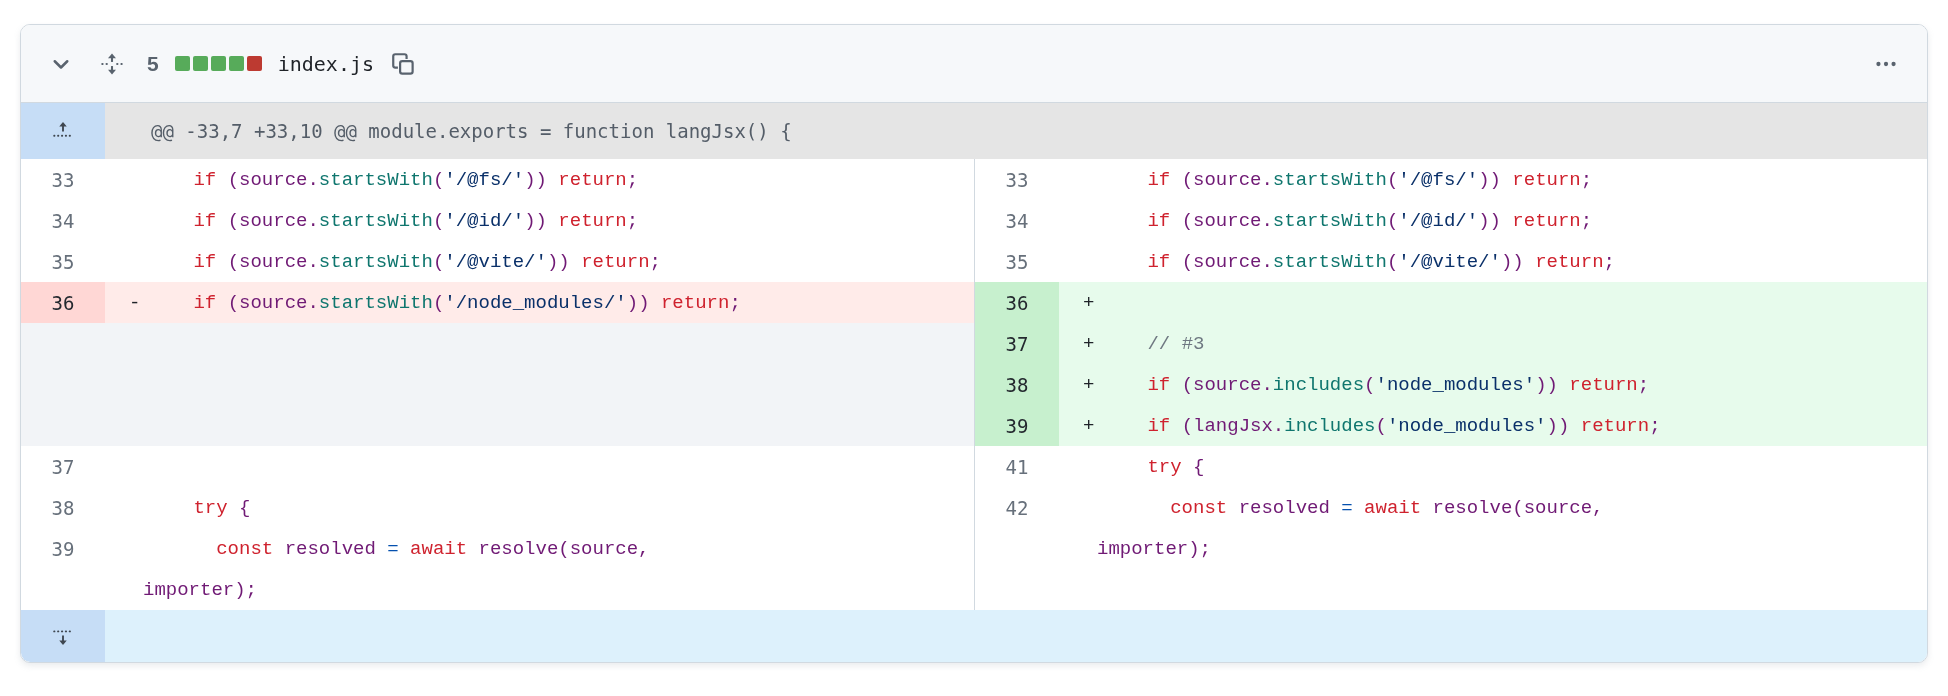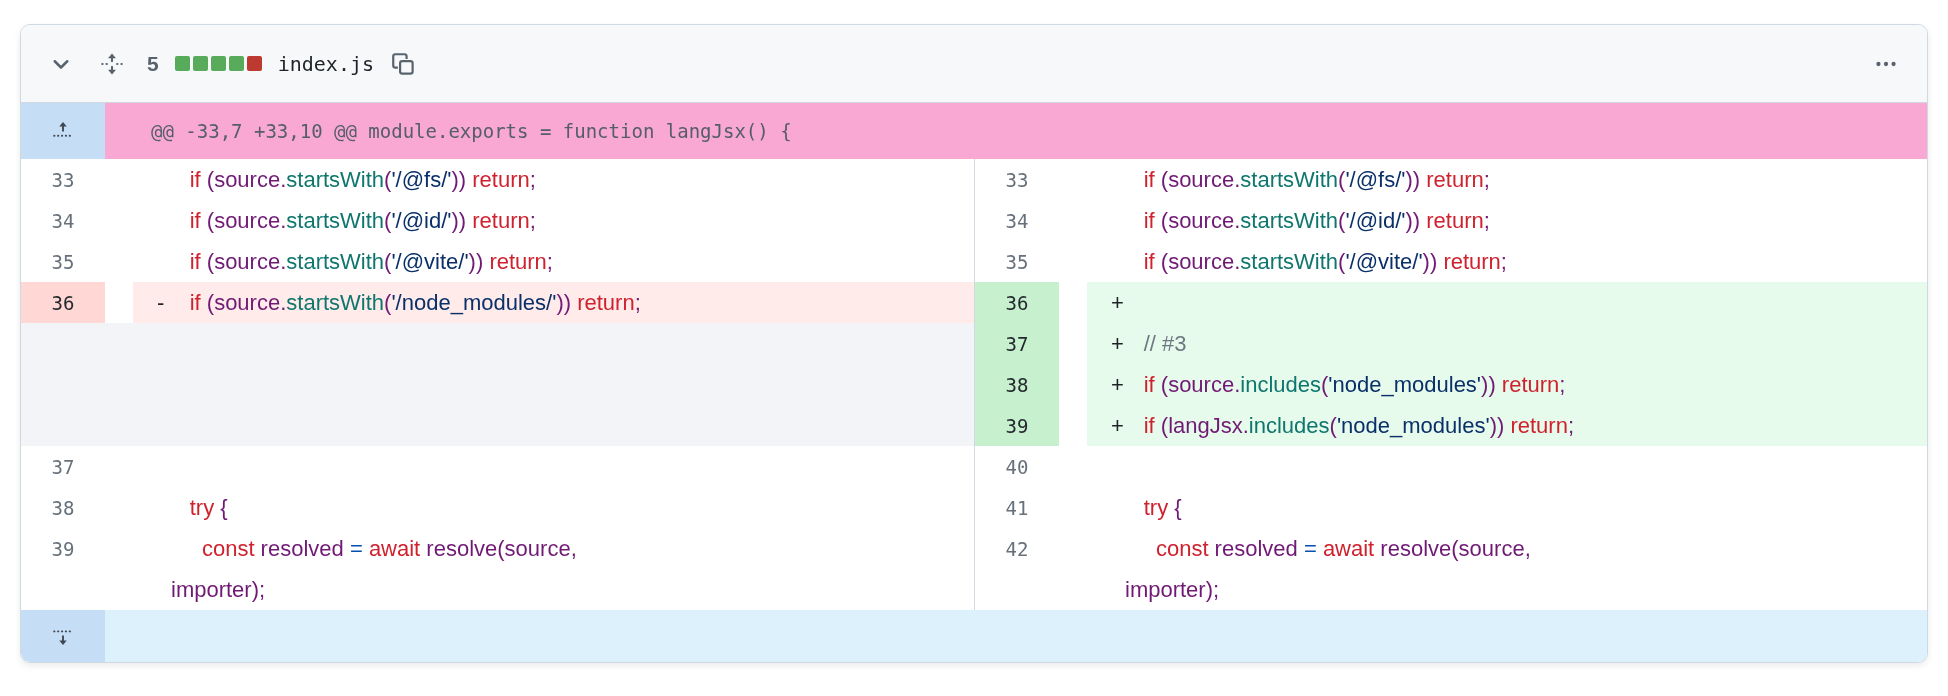--- a/index.html
+++ b/index.html
@@ -27,35 +27,35 @@
   .diffstat { display:flex; gap:3px; margin-right:16px; }
   .diffstat .sq { width:15px; height:15px; border-radius:2px; }
   .filename { font-family:"DejaVu Sans Mono", monospace; font-size:20px;
     color:#1f2328; margin-right:14px; }
   .spacer { flex:1; }
 
   
   .hunk-row { display:flex; height:56px; }
   .hunk-gutter { width:84px; flex:none; background:#c6ddf6; border:none; cursor:pointer;
     display:flex; align-items:center; justify-content:center; }
-  .hunk-text { flex:1; background:#f9a8d4; display:flex; align-items:center;
+  .hunk-text { flex:1; background:#e5e5e5; display:flex; align-items:center;
     padding-left:46px; font-family:"DejaVu Sans Mono", monospace; font-size:19px;
     color:#545d68; white-space:pre; }
 
   
   .diff-body { display:flex; }
   .pane { width:50%; overflow:hidden; }
   .pane-right { border-left:1px solid #d1d9e0; }
 
-  .drow { display:flex; height:41px;gap:28px; }
+  .drow { display:flex; height:41px; }
   .dnum { width:84px; flex:none; display:flex; align-items:center; justify-content:center;
     font-family:"DejaVu Sans Mono", monospace; font-size:19px; color:#67707b;
     cursor:pointer; }
   .dcode { flex:1; position:relative; display:flex; align-items:center;
-    padding-left:20px; font-family:Liberation Sans, sans-serif; font-size:22px;
+    padding-left:20px; font-family:Liberation Mono, monospace; font-size:19px;
     color:#1f2328; white-space:pre; overflow:hidden; }
   .dmarker { position:absolute; left:24px; top:50%; transform:translateY(-50%);
     color:#1f2328; }
   .drow.del .dnum { background:#ffd7d5; color:#24292f; }
   .drow.del .dcode { background:#ffebe9; }
   .drow.add .dnum { background:#c7f0ce; color:#24292f; }
   .drow.add .dcode { background:#e7fbec; }
   .drow.filler { background:#f2f4f7; }
   .drow.wrap .dcode { padding-left:38px;text-align:center; }
 
@@ -208,24 +208,20 @@
           </div>
           <div class="drow add">
             <div class="dnum">38</div>
             <div class="dcode"><span class="dmarker">+</span><span class="tk-p">      </span><span class="tk-k">if</span><span class="tk-p"> (source.</span><span class="tk-fn">includes</span><span class="tk-p">(</span><span class="tk-s">'node_modules'</span><span class="tk-p">)) </span><span class="tk-k">return</span><span class="tk-p">;</span></div>
           </div>
           <div class="drow add">
             <div class="dnum">39</div>
             <div class="dcode"><span class="dmarker">+</span><span class="tk-p">      </span><span class="tk-k">if</span><span class="tk-p"> (langJsx.</span><span class="tk-fn">includes</span><span class="tk-p">(</span><span class="tk-s">'node_modules'</span><span class="tk-p">)) </span><span class="tk-k">return</span><span class="tk-p">;</span></div>
           </div>
           <div class="drow context">
-            <div class="dnum">40</div>
-            <div class="dcode"></div>
-          </div>
-          <div class="drow context">
             <div class="dnum">41</div>
             <div class="dcode"><span class="tk-p">      </span><span class="tk-k">try</span><span class="tk-p"> {</span></div>
           </div>
           <div class="drow context">
             <div class="dnum">42</div>
             <div class="dcode"><span class="tk-p">        </span><span class="tk-k">const</span><span class="tk-p"> resolved </span><span class="tk-o">=</span><span class="tk-p"> </span><span class="tk-k">await</span><span class="tk-p"> resolve(source,</span></div>
           </div>
           <div class="drow wrap">
             <div class="dnum"></div>
             <div class="dcode"><span class="tk-p">importer);</span></div>

